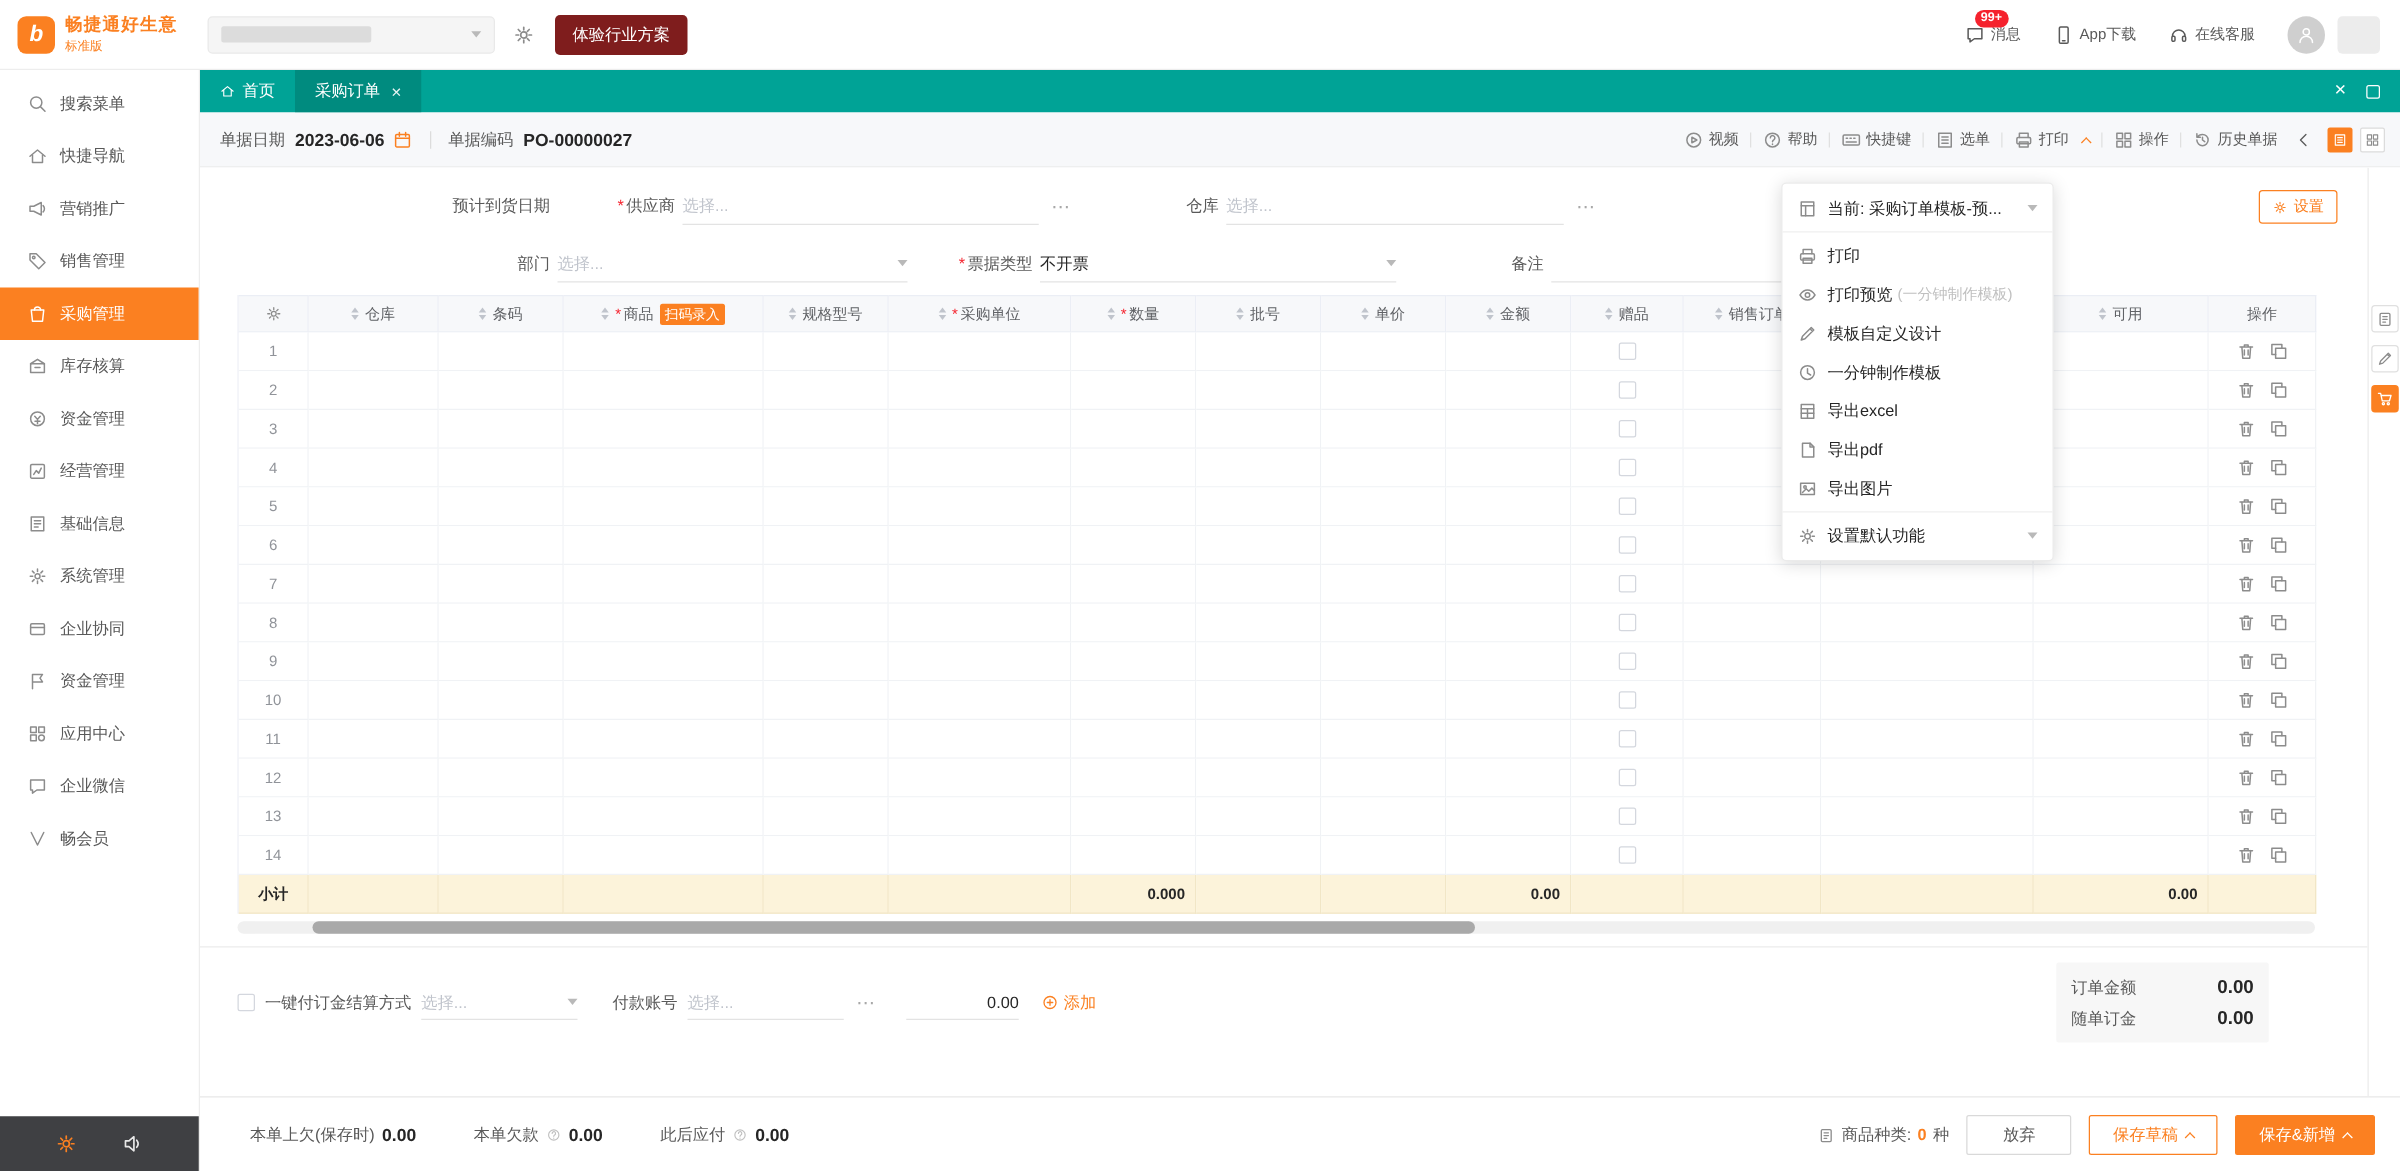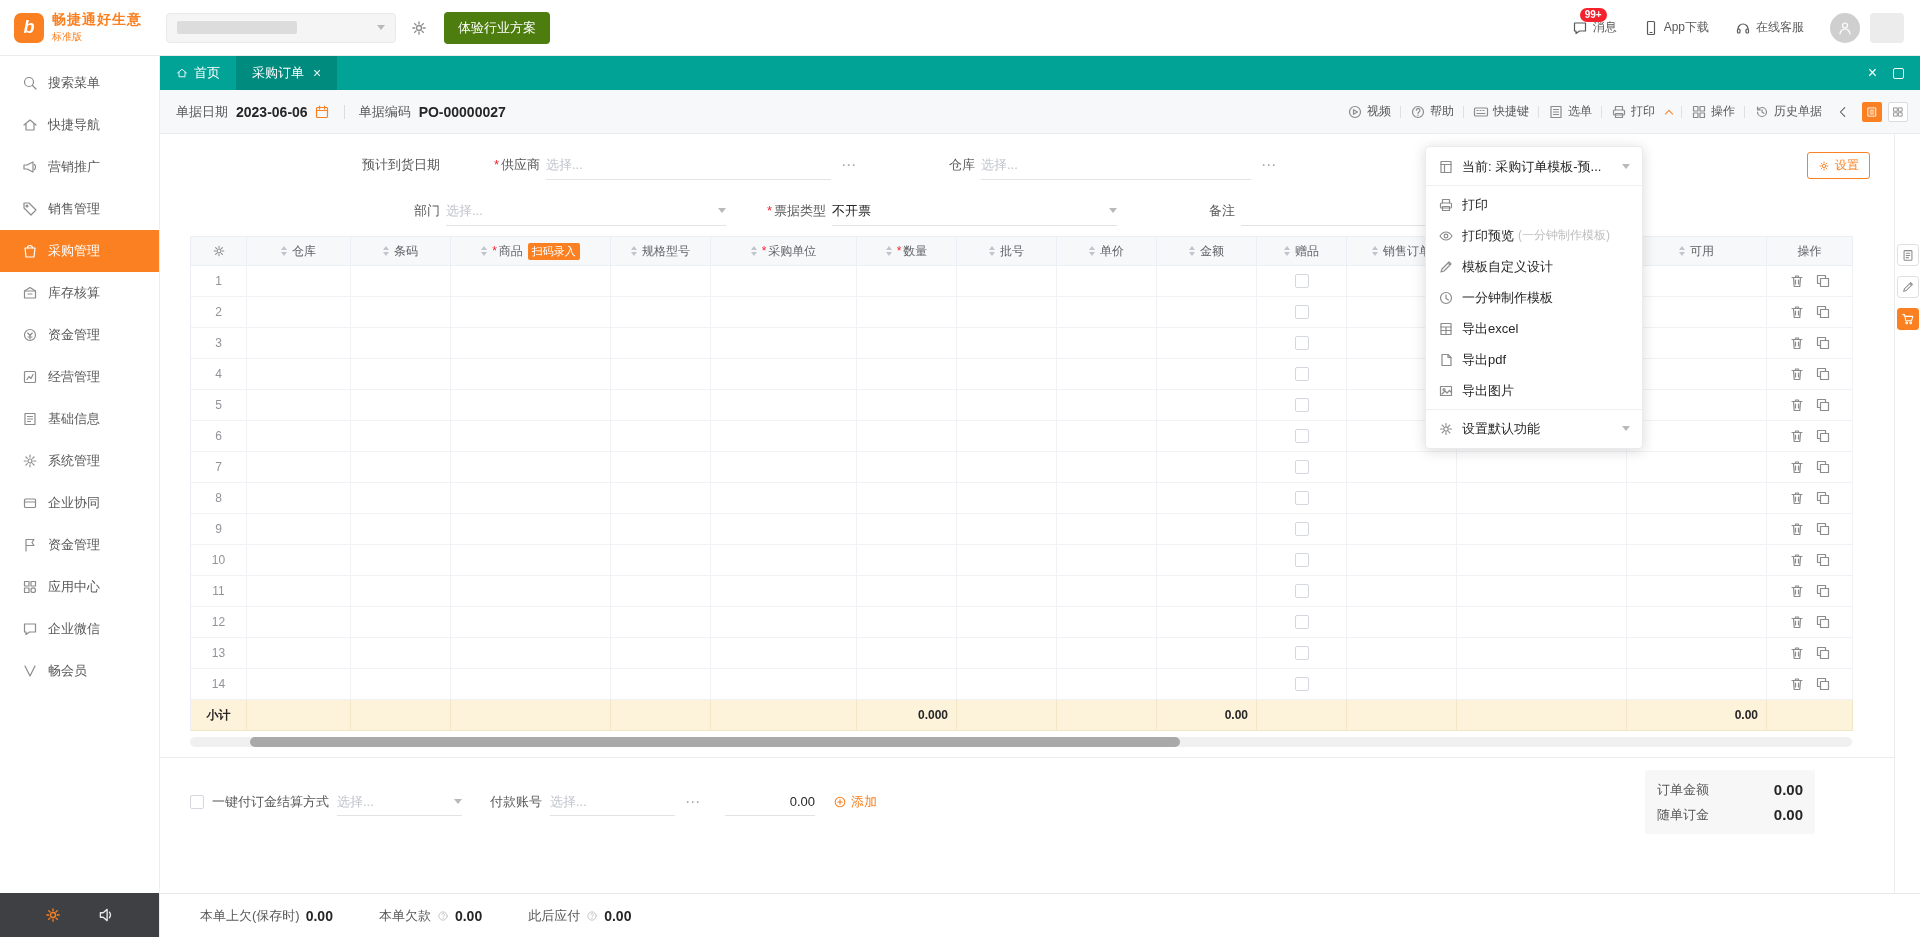--- a/index.html
+++ b/index.html
@@ -15,21 +15,21 @@
 
 .topbar{height:56px;display:flex;align-items:center;border-bottom:1px solid #ededed;background:#fff;position:relative;z-index:30}
 .logo-block{width:160px;flex:none;display:flex;align-items:center;gap:8px;padding-left:14px;cursor:pointer}
 .logo-mark{width:30px;height:30px;border-radius:7px;background:#fb8021;color:#fff;font-weight:bold;font-size:18px;display:flex;align-items:center;justify-content:center;font-style:italic}
 .logo-txt .t{color:#fb8021;font-size:14px;font-weight:bold;letter-spacing:1px;white-space:nowrap}
 .logo-txt .s{color:#fb8021;font-size:10px;margin-top:1px}
 .account-select{width:230px;height:30px;margin-left:6px;background:#f5f5f5;border:1px solid #e9e9e9;border-radius:4px;display:flex;align-items:center;padding:0 10px;cursor:pointer}
 .redact{width:120px;height:13px;background:#dcdcdc;border-radius:2px}
 .account-select .caret-down{margin-left:auto}
 .top-gear{margin-left:14px;color:#8c8c8c;cursor:pointer}
-.trial-btn{margin-left:16px;background:#4d7c0f;color:#fff;border:none;border-radius:4px;font-size:13px;padding:7px 14px;cursor:pointer;font-family:inherit}
+.trial-btn{margin-left:16px;background:#7f1d1d;color:#fff;border:none;border-radius:4px;font-size:13px;padding:7px 14px;cursor:pointer;font-family:inherit}
 .top-right{margin-left:auto;display:flex;align-items:center;padding-right:16px}
 .top-item{display:flex;align-items:center;gap:5px;font-size:12px;color:#595959;margin-left:26px;cursor:pointer;position:relative}
 .top-item .ic{color:#595959}
 .badge{position:absolute;top:-11px;left:8px;background:#f5222d;color:#fff;font-size:10px;line-height:14px;padding:0 5px;border-radius:8px;font-weight:bold}
 .avatar{width:30px;height:30px;border-radius:50%;background:#cfcfcf;color:#fff;display:flex;align-items:center;justify-content:center;margin-left:26px;cursor:pointer}
 .redact-sm{width:34px;height:30px;background:#ececec;border-radius:4px;margin-left:10px}
 
 .body{display:flex;height:881px}
 .sidebar{width:160px;flex:none;background:#fff;border-right:1px solid #ededed;display:flex;flex-direction:column}
 .side-list{flex:1;padding-top:6px;overflow:hidden}
@@ -106,21 +106,21 @@
 .pay-label{font-size:13px;color:#595959;white-space:nowrap}
 .underline-sel{width:125px;height:28px;border-bottom:1px solid #e3e3e3;display:flex;align-items:center;color:#c0c4cc;font-size:13px;margin-left:8px;cursor:pointer}
 .amt-input{width:90px;height:28px;border-bottom:1px solid #e3e3e3;display:flex;align-items:center;justify-content:flex-end;font-size:13px;color:#262626;margin:0 10px 0 24px;cursor:text}
 .add-link{display:flex;align-items:center;gap:4px;color:#fb8021;font-size:13px;cursor:pointer;margin-left:8px;white-space:nowrap}
 .add-link .ic{color:#fb8021}
 .totals{margin-left:auto;margin-right:105px;width:170px;background:#f7f7f7;padding:7px 12px;border-radius:2px}
 .totals .trow2{display:flex;justify-content:space-between;align-items:center;height:25px}
 .totals .tl{font-size:13px;color:#595959}
 .totals .tv{font-size:15px;font-weight:bold;color:#262626}
 
-.footerbar{height:44px;background:#fff;border-top:1px solid #e8e8e8;display:flex;align-items:center;padding:0 20px 0 40px;position:relative;z-index:25}
+.footerbar{height:60px;background:#fff;border-top:1px solid #e8e8e8;display:flex;align-items:center;padding:0 20px 0 40px;position:relative;z-index:25}
 .fmetric{display:flex;align-items:center;gap:6px;margin-right:46px;font-size:13px;color:#595959;white-space:nowrap}
 .fmetric b{font-size:14px;color:#262626}
 .info-ic{color:#bfbfbf;cursor:pointer}
 .fright{margin-left:auto;display:flex;align-items:center;gap:14px}
 .kinds{display:flex;align-items:center;gap:5px;font-size:13px;color:#595959;white-space:nowrap}
 .kinds .ic{color:#8c8c8c}
 .kinds b{color:#fb8021}
 .btn{height:32px;border-radius:2px;font-size:13px;display:flex;align-items:center;justify-content:center;cursor:pointer;font-family:inherit;white-space:nowrap}
 .btn-plain{background:#fff;border:1px solid #d9d9d9;color:#595959;padding:0 28px}
 .btn-oline{background:#fff;border:1px solid #fb8021;color:#fb8021;padding:0 18px}
@@ -1186,20 +1186,42 @@
           <span>此后应付</span>
           <span class="ic i12 info-ic">
               <svg viewBox="0 0 16 16" fill="none" stroke="currentColor" stroke-width="1.2" stroke-linecap="round" stroke-linejoin="round">
                 <circle cx="8" cy="8" r="5.5"></circle>
                 <path d="M6.3 6.3a1.8 1.8 0 112.9 1.4c-.7.5-1.2.9-1.2 1.7"></path>
                 <path d="M8 11.2v.3"></path>
               </svg>
             </span>
           <b>0.00</b>
         </div>
+        <div class="fright">
+          <div class="kinds">
+            <span class="ic i14">
+                <svg viewBox="0 0 16 16" fill="none" stroke="currentColor" stroke-width="1.2" stroke-linecap="round" stroke-linejoin="round">
+                  <rect x="3.5" y="3" width="9" height="11" rx="1"></rect>
+                  <path d="M6 6h4M6 8.5h4M6 11h2.5"></path>
+                </svg>
+              </span>
+            <span>商品种类:</span>
+            <b>0</b>
+            <span>种</span>
+          </div>
+          <button class="btn btn-plain">放弃</button>
+          <button class="btn btn-oline">
+              <span>保存草稿</span>
+              <span class="chev-up"></span>
+            </button>
+          <button class="btn btn-solid">
+              <span>保存&amp;新增</span>
+              <span class="chev-up"></span>
+            </button>
+        </div>
       </div>
     </div>
   </div>
 
   <div class="print-menu" id="print-menu">
       <div class="pm-item">
         <span class="ic ">
           <svg viewBox="0 0 16 16" fill="none" stroke="currentColor" stroke-width="1.2" stroke-linecap="round" stroke-linejoin="round">
             <rect x="3" y="2.5" width="10" height="11"></rect>
             <path d="M3 5.5h10M6.5 5.5v8"></path>

